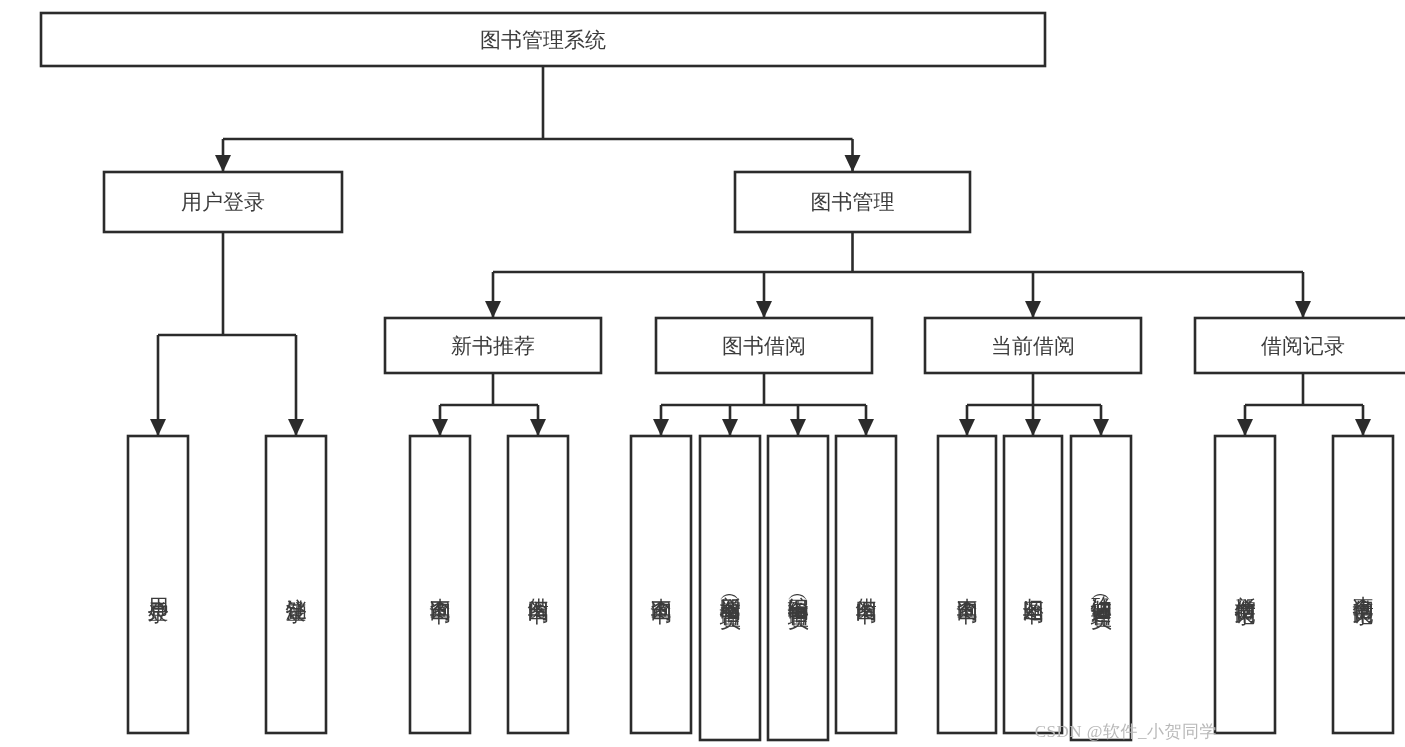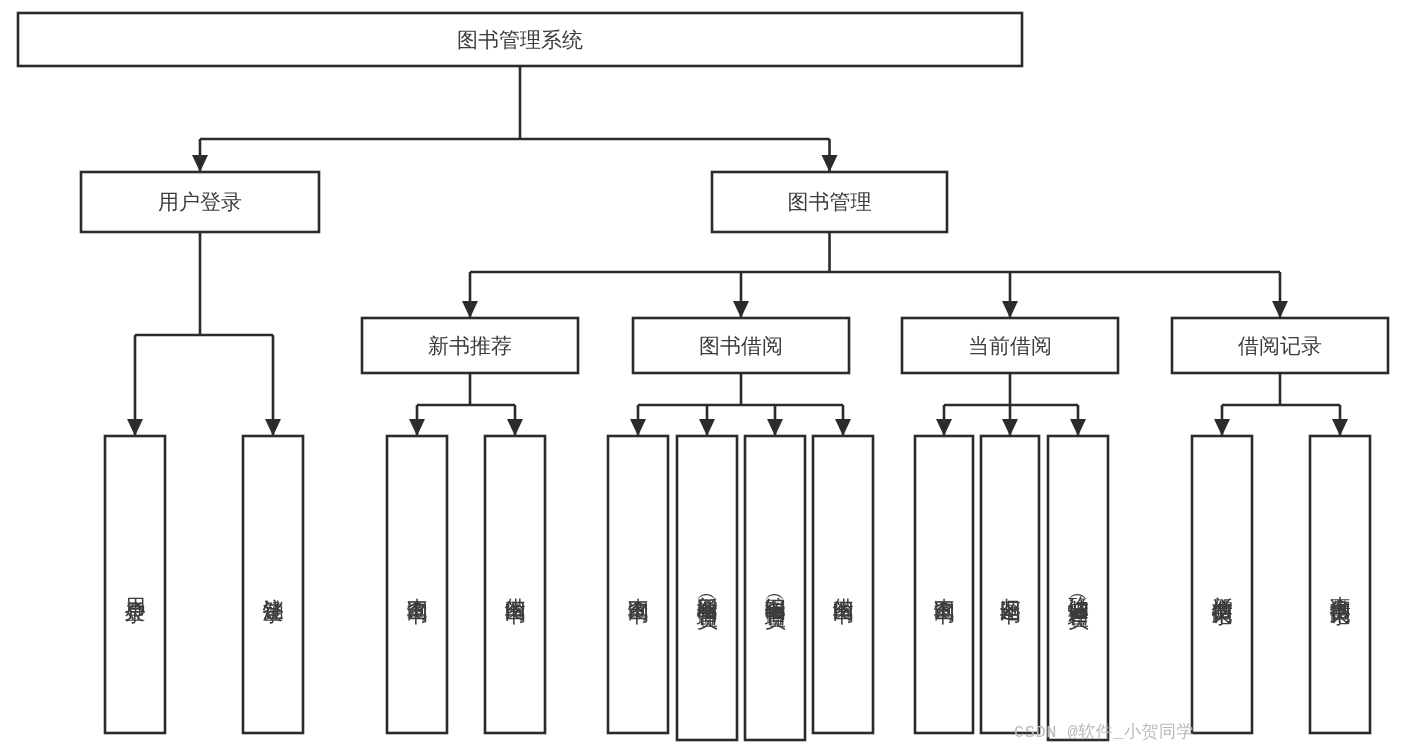--- a/index.html
+++ b/index.html
@@ -12,20 +12,21 @@
     width: 1405px;
     height: 747px;
     overflow: hidden;
     font-family: "DejaVu Sans", "Liberation Sans", sans-serif;
   }
   #diagram-root {
     position: relative;
     width: 1204px;
     height: 747px;
     background: #ffffff;
+    margin-left: 23px;
   }
   svg.diagram-canvas {
     position: absolute;
     top: 0;
     left: 0;
     width: 1405px;
     height: 747px;
     display: block;
   }
   .node-box {
@@ -64,21 +65,21 @@
     letter-spacing: 2px;
     white-space: nowrap;
     pointer-events: none;
     user-select: none;
   }
   .watermark {
     position: absolute;
     right: 10px;
     bottom: 4px;
     color: #b9b9b9;
-    font-family: Liberation Mono, monospace;
+    font-family: Liberation Serif, serif;
     font-size: 17px;
     letter-spacing: 0.5px;
     white-space: nowrap;
     user-select: none;
   }
 </style>
 </head>
 <body>
 
 <div id="diagram-root">

